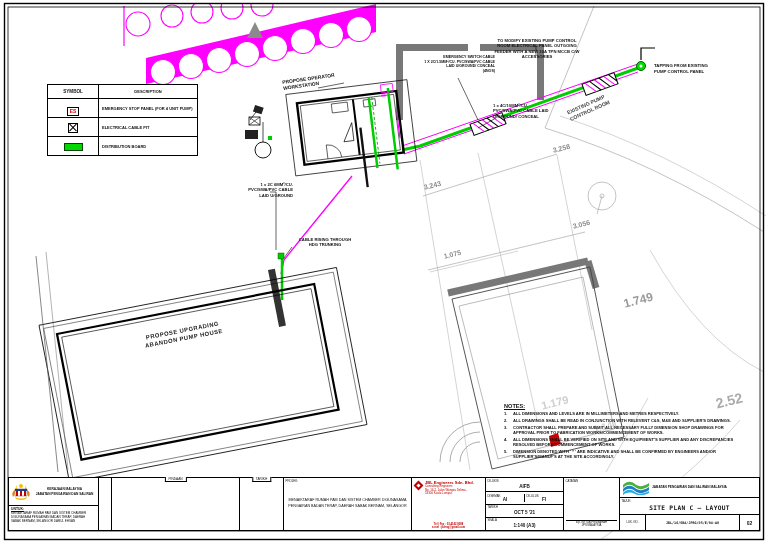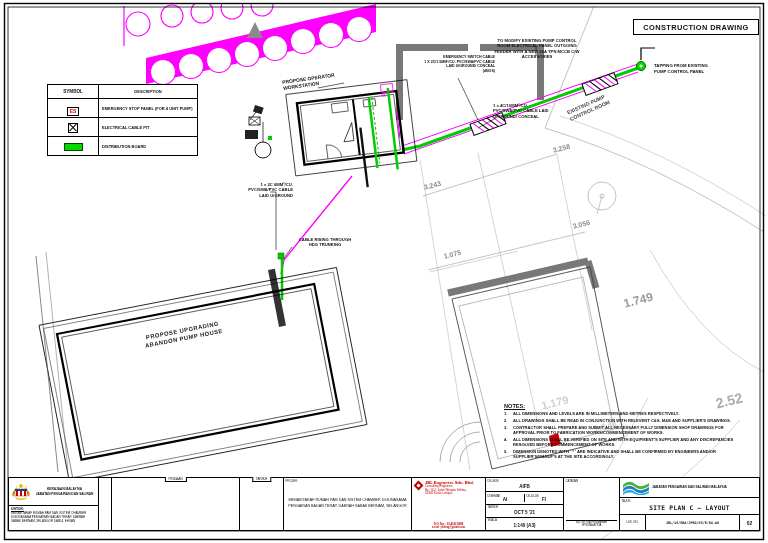--- a/index.html
+++ b/index.html
@@ -226,21 +226,20 @@
     </g>
 
     <polygon points="549,436 558,433 561,444 551,447" fill="#cc0000"></polygon>
 
     <g fill="none" stroke="#000">
       <rect x="4.5" y="3.5" width="759" height="536" stroke-width="1.4"></rect>
       <rect x="8" y="7" width="752" height="524" stroke-width="0.8"></rect>
     </g>
   </svg>
 
-  <div class="cd-stamp">CONSTRUCTION DRAWING</div>
 
   <table class="legend">
     <tbody>
         <tr>
       <td class="sym h">SYMBOL</td>
       <td class="des h" style="text-align:center;">DESCRIPTION</td>
     </tr>
     <tr>
       <td class="sym"><span class="es-box">ES</span></td>
       <td class="des">EMERGENCY STOP PANEL (FOR 4 UNIT PUMP)</td>

